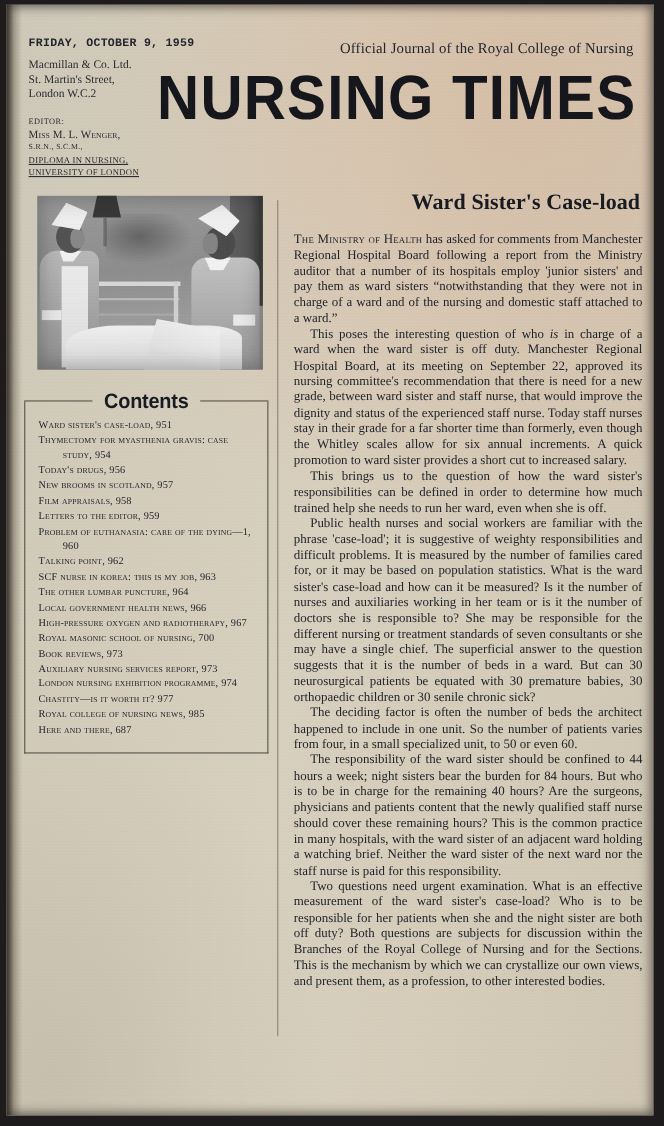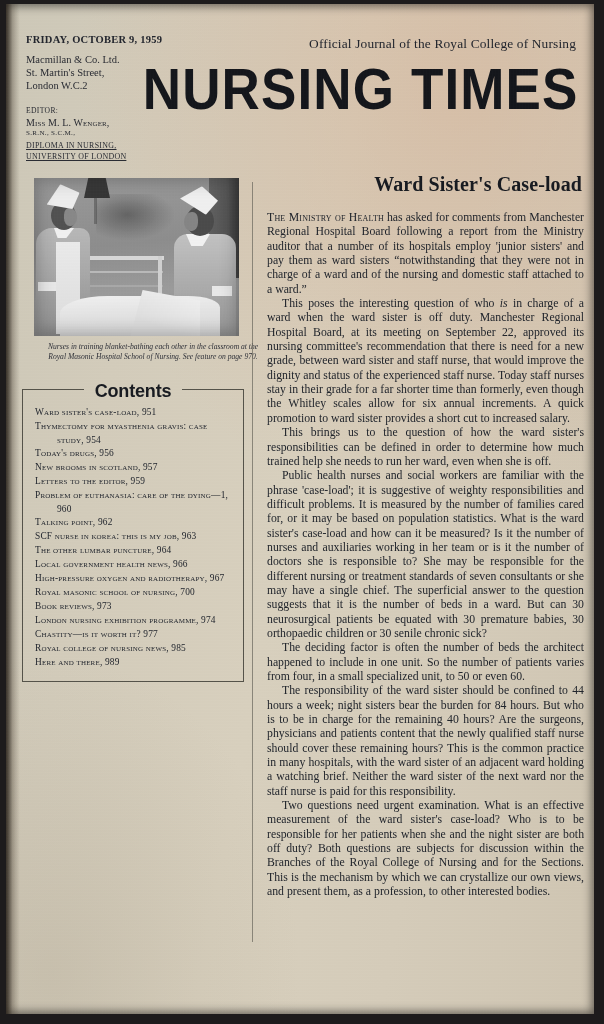--- a/index.html
+++ b/index.html
@@ -67,20 +67,21 @@
     height: 152px;
   }
   .pub-date {
     position: absolute;
     left: 10px;
     top: 12px;
     font-size: 10.5px;
     font-weight: bold;
     letter-spacing: 0.25px;
     color: #23262e;
+    font-family: Liberation Mono, monospace;
   }
   .imprint {
     position: absolute;
     left: 10px;
     top: 31px;
     font-size: 10.5px;
     line-height: 13.2px;
     color: #2a2c33;
   }
   .editor-block {
@@ -459,45 +460,46 @@
               <div class="nurse-r-collar"></div>
               <div class="nurse-r-cuff"></div>
               <div class="nurse-r-head"></div>
               <div class="nurse-r-face"></div>
               <div class="nurse-r-cap"></div>
               <div class="ph-patient-head"></div>
               <div class="ph-bedding"></div>
               <div class="ph-bedding2"></div>
               <div class="ph-vignette"></div>
             </div>
-            <div class="caption">Nurses in training blanket-bathing each other in the classroom at the Royal Masonic Hospital School of Nursing. See feature on page 970.</div>
           </div>
 
           <div class="contents-section">
             <div class="contents-title">
               <span>Contents</span>
             </div>
             <div class="contents-box">
               <div class="toc-item">Ward sister's case-load, 951</div>
               <div class="toc-item">Thymectomy for myasthenia gravis: case study, 954</div>
               <div class="toc-item">Today's drugs, 956</div>
               <div class="toc-item">New brooms in scotland, 957</div>
+              <div class="toc-item">Film appraisals, 958</div>
               <div class="toc-item">Letters to the editor, 959</div>
               <div class="toc-item">Problem of euthanasia: care of the dying—1, 960</div>
               <div class="toc-item">Talking point, 962</div>
               <div class="toc-item">SCF nurse in korea: this is my job, 963</div>
               <div class="toc-item">The other lumbar puncture, 964</div>
               <div class="toc-item">Local government health news, 966</div>
               <div class="toc-item">High-pressure oxygen and radiotherapy, 967</div>
               <div class="toc-item">Royal masonic school of nursing, 700</div>
               <div class="toc-item">Book reviews, 973</div>
+              <div class="toc-item">Auxiliary nursing services report, 973</div>
               <div class="toc-item">London nursing exhibition programme, 974</div>
               <div class="toc-item">Chastity—is it worth it? 977</div>
               <div class="toc-item">Royal college of nursing news, 985</div>
-              <div class="toc-item">Here and there, 989</div>
+              <div class="toc-item">Here and there, 687</div>
             </div>
           </div>
 
         </div>
 
         <div class="col-divider"></div>
 
         <div class="col-right">
           <div class="headline">Ward Sister's Case-load</div>
           <div class="article">

